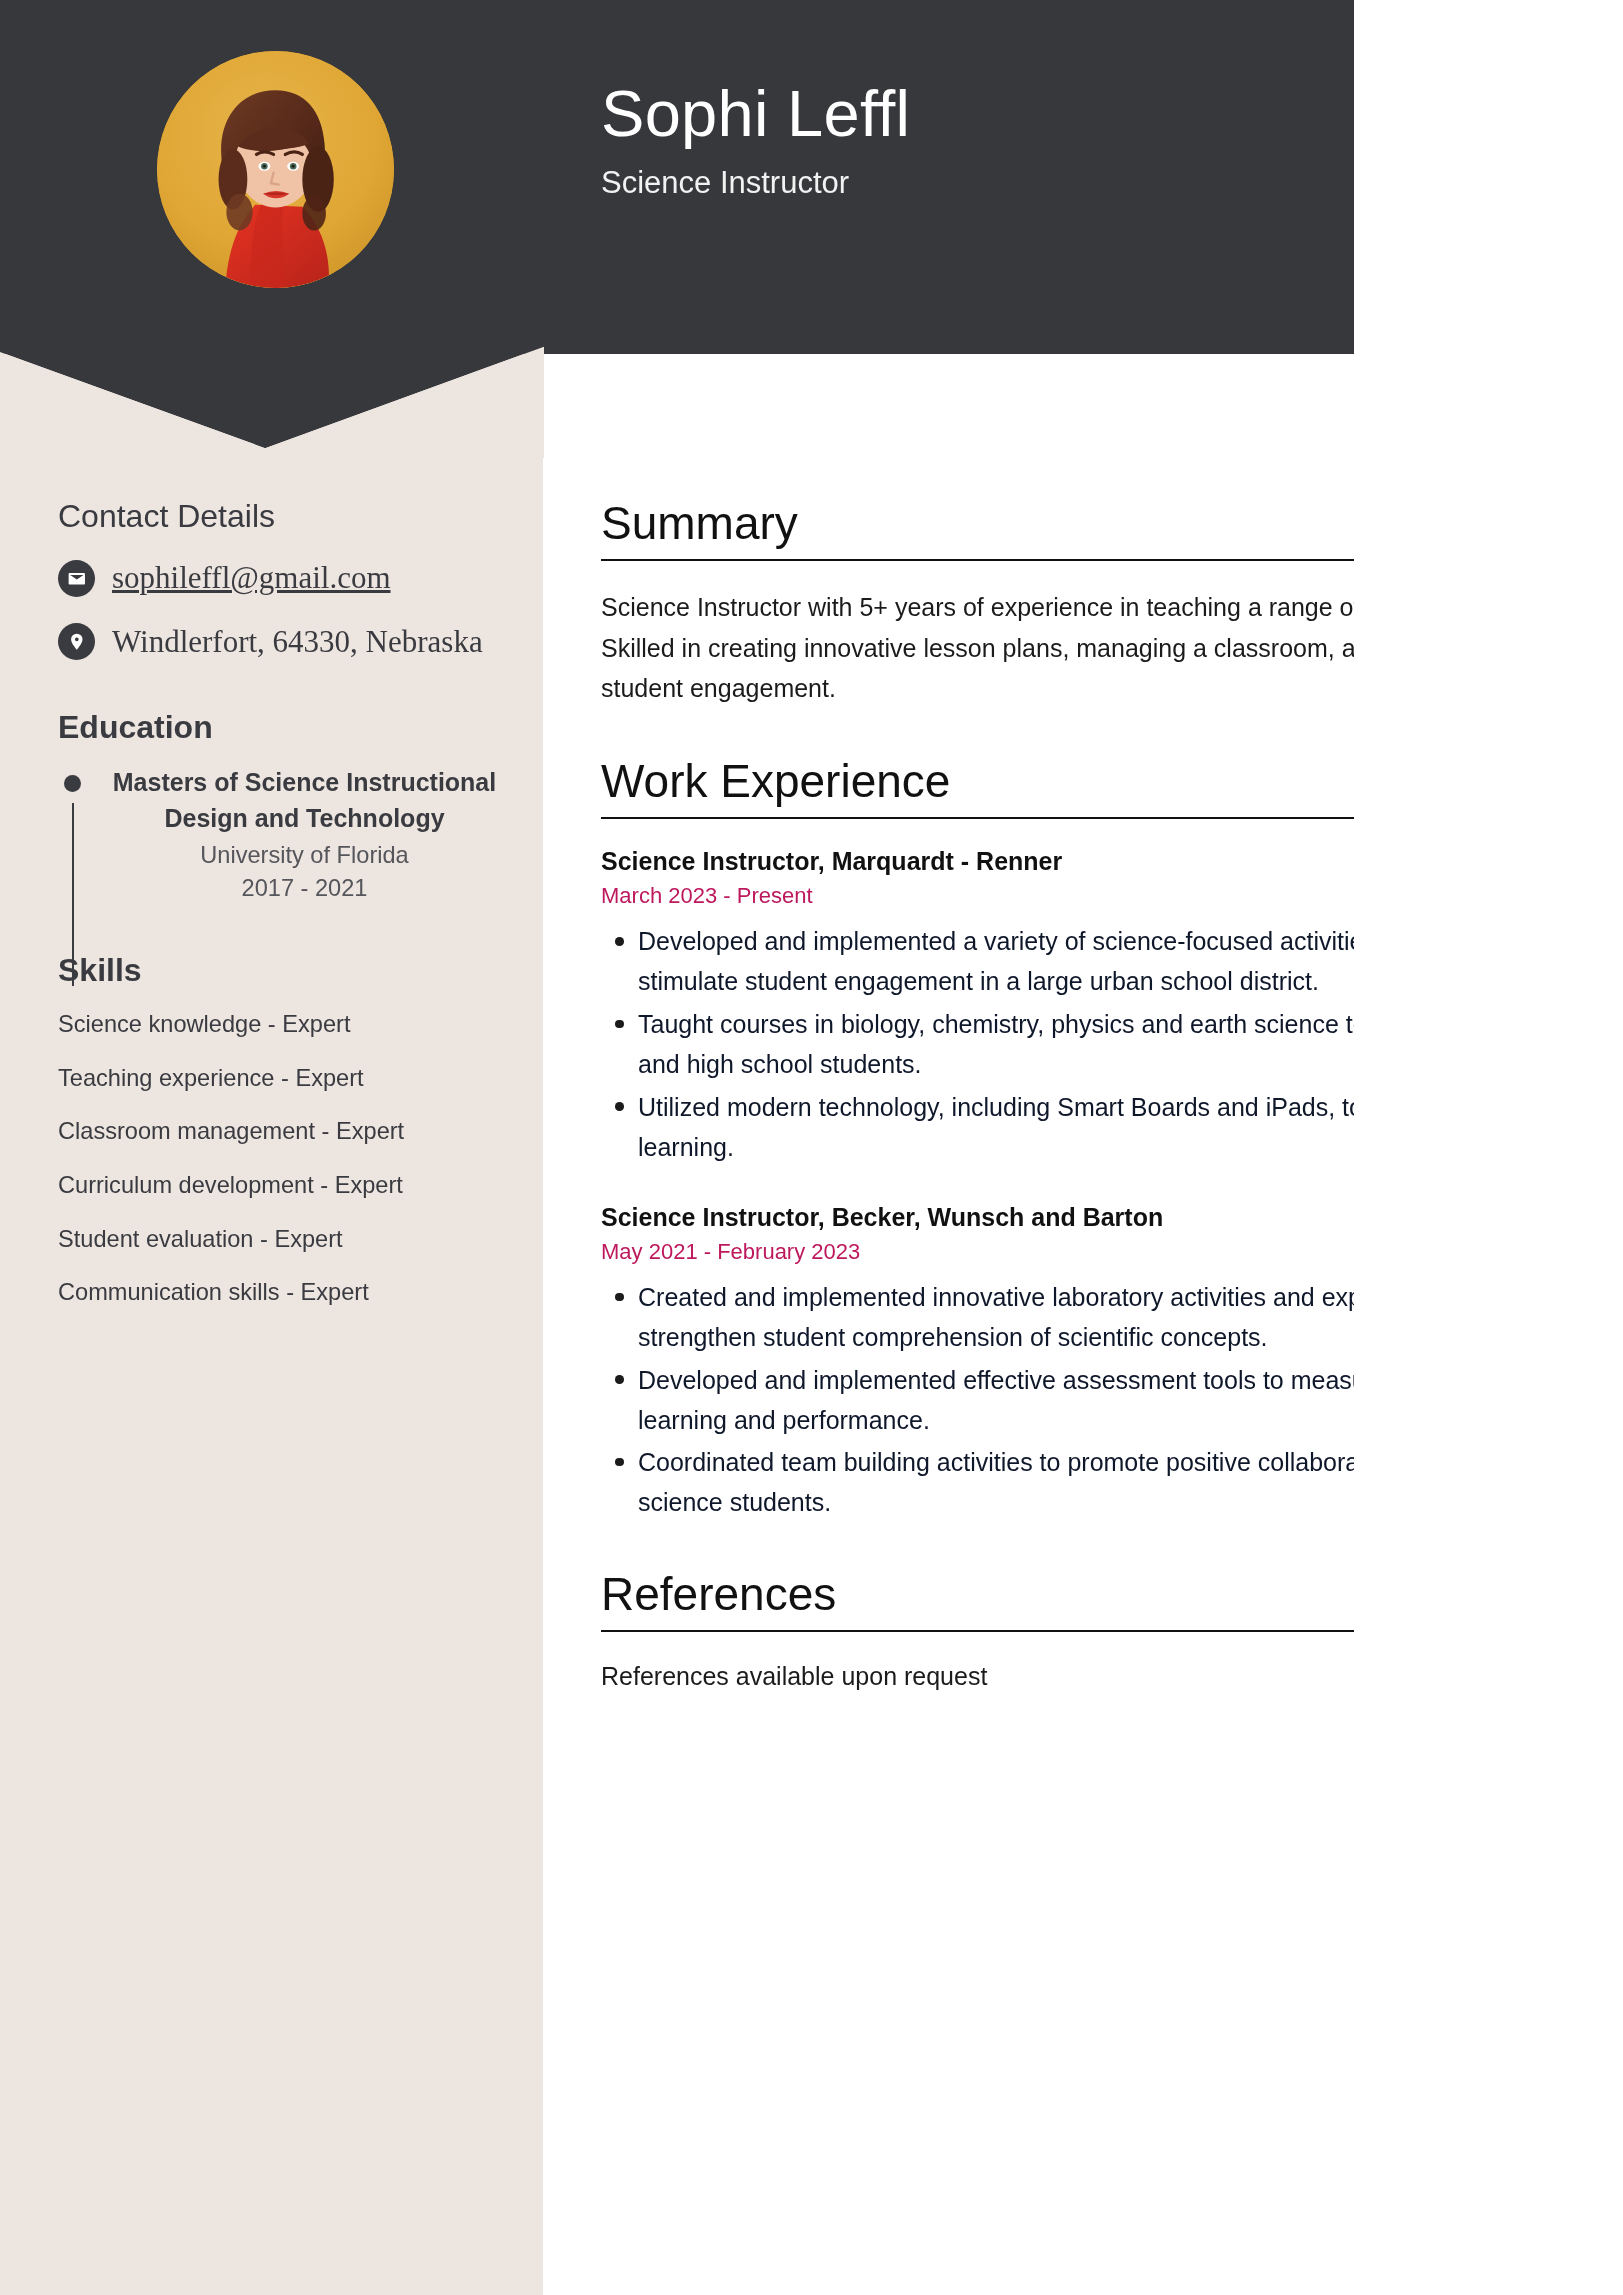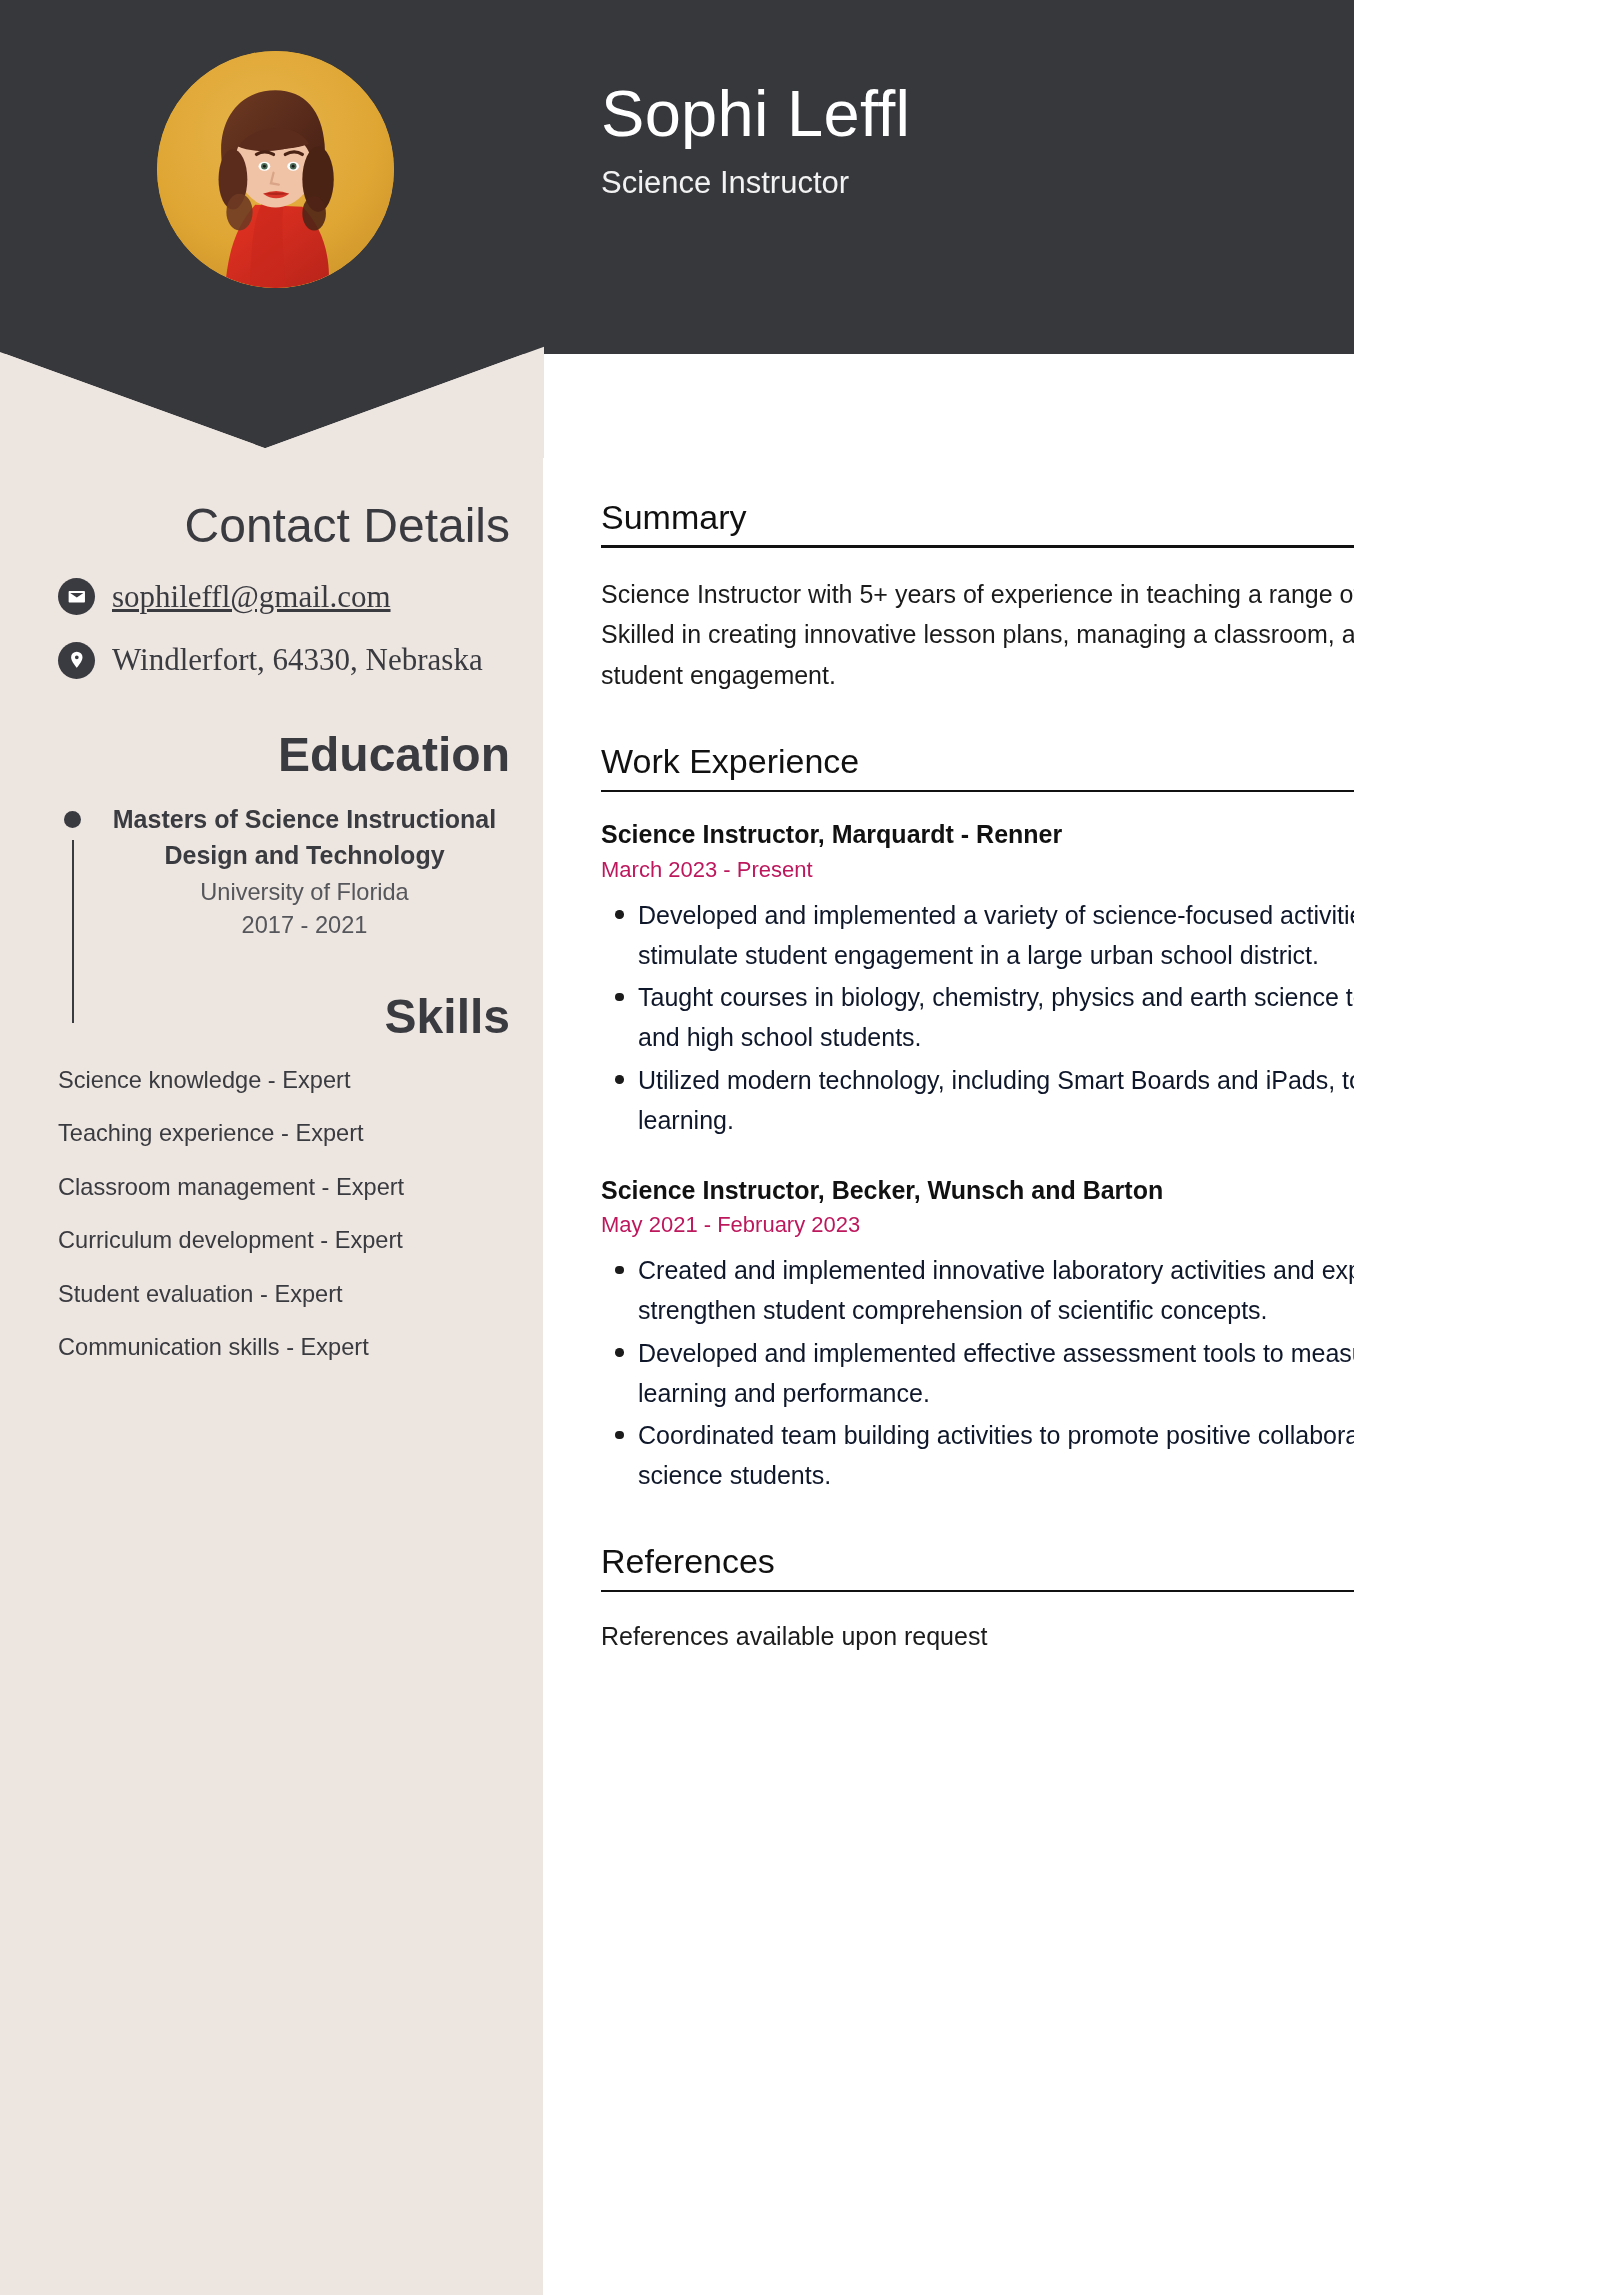--- a/index.html
+++ b/index.html
@@ -72,26 +72,25 @@
     line-height:1.2;
   }
 
   
   .sidebar {
     position:absolute;
     left:58px; top:498px;
     width:452px;
   }
   .side-heading {
-    font-size:48px;
+    font-size:32px;
     font-weight:400;
     color:#3A3B40;
     line-height:1.15;
     margin-bottom:23.6px;
-    text-align:right;
   }
   .side-heading.tight { margin-bottom:19.6px;font-weight:bold; }
 
   .contact-list { margin-bottom:47px; }
   .contact-row {
     display:flex;
     align-items:center;
     margin-bottom:23px;
     min-height:37px;
   }
@@ -160,21 +159,21 @@
   }
 
   
   .main {
     position:absolute;
     left:601px; top:498px;
     width:962px;
   }
   .section { margin-bottom:47px; }
   .section-title {
-    font-size:34px;
+    font-size:46px;
     font-weight:400;
     color:#111111;
     line-height:1.12;
     padding-bottom:9.2px;
   }
   .section-rule {
     height:2.6px;
     background:#111111;
     width:100%;
     margin-bottom:26px;

